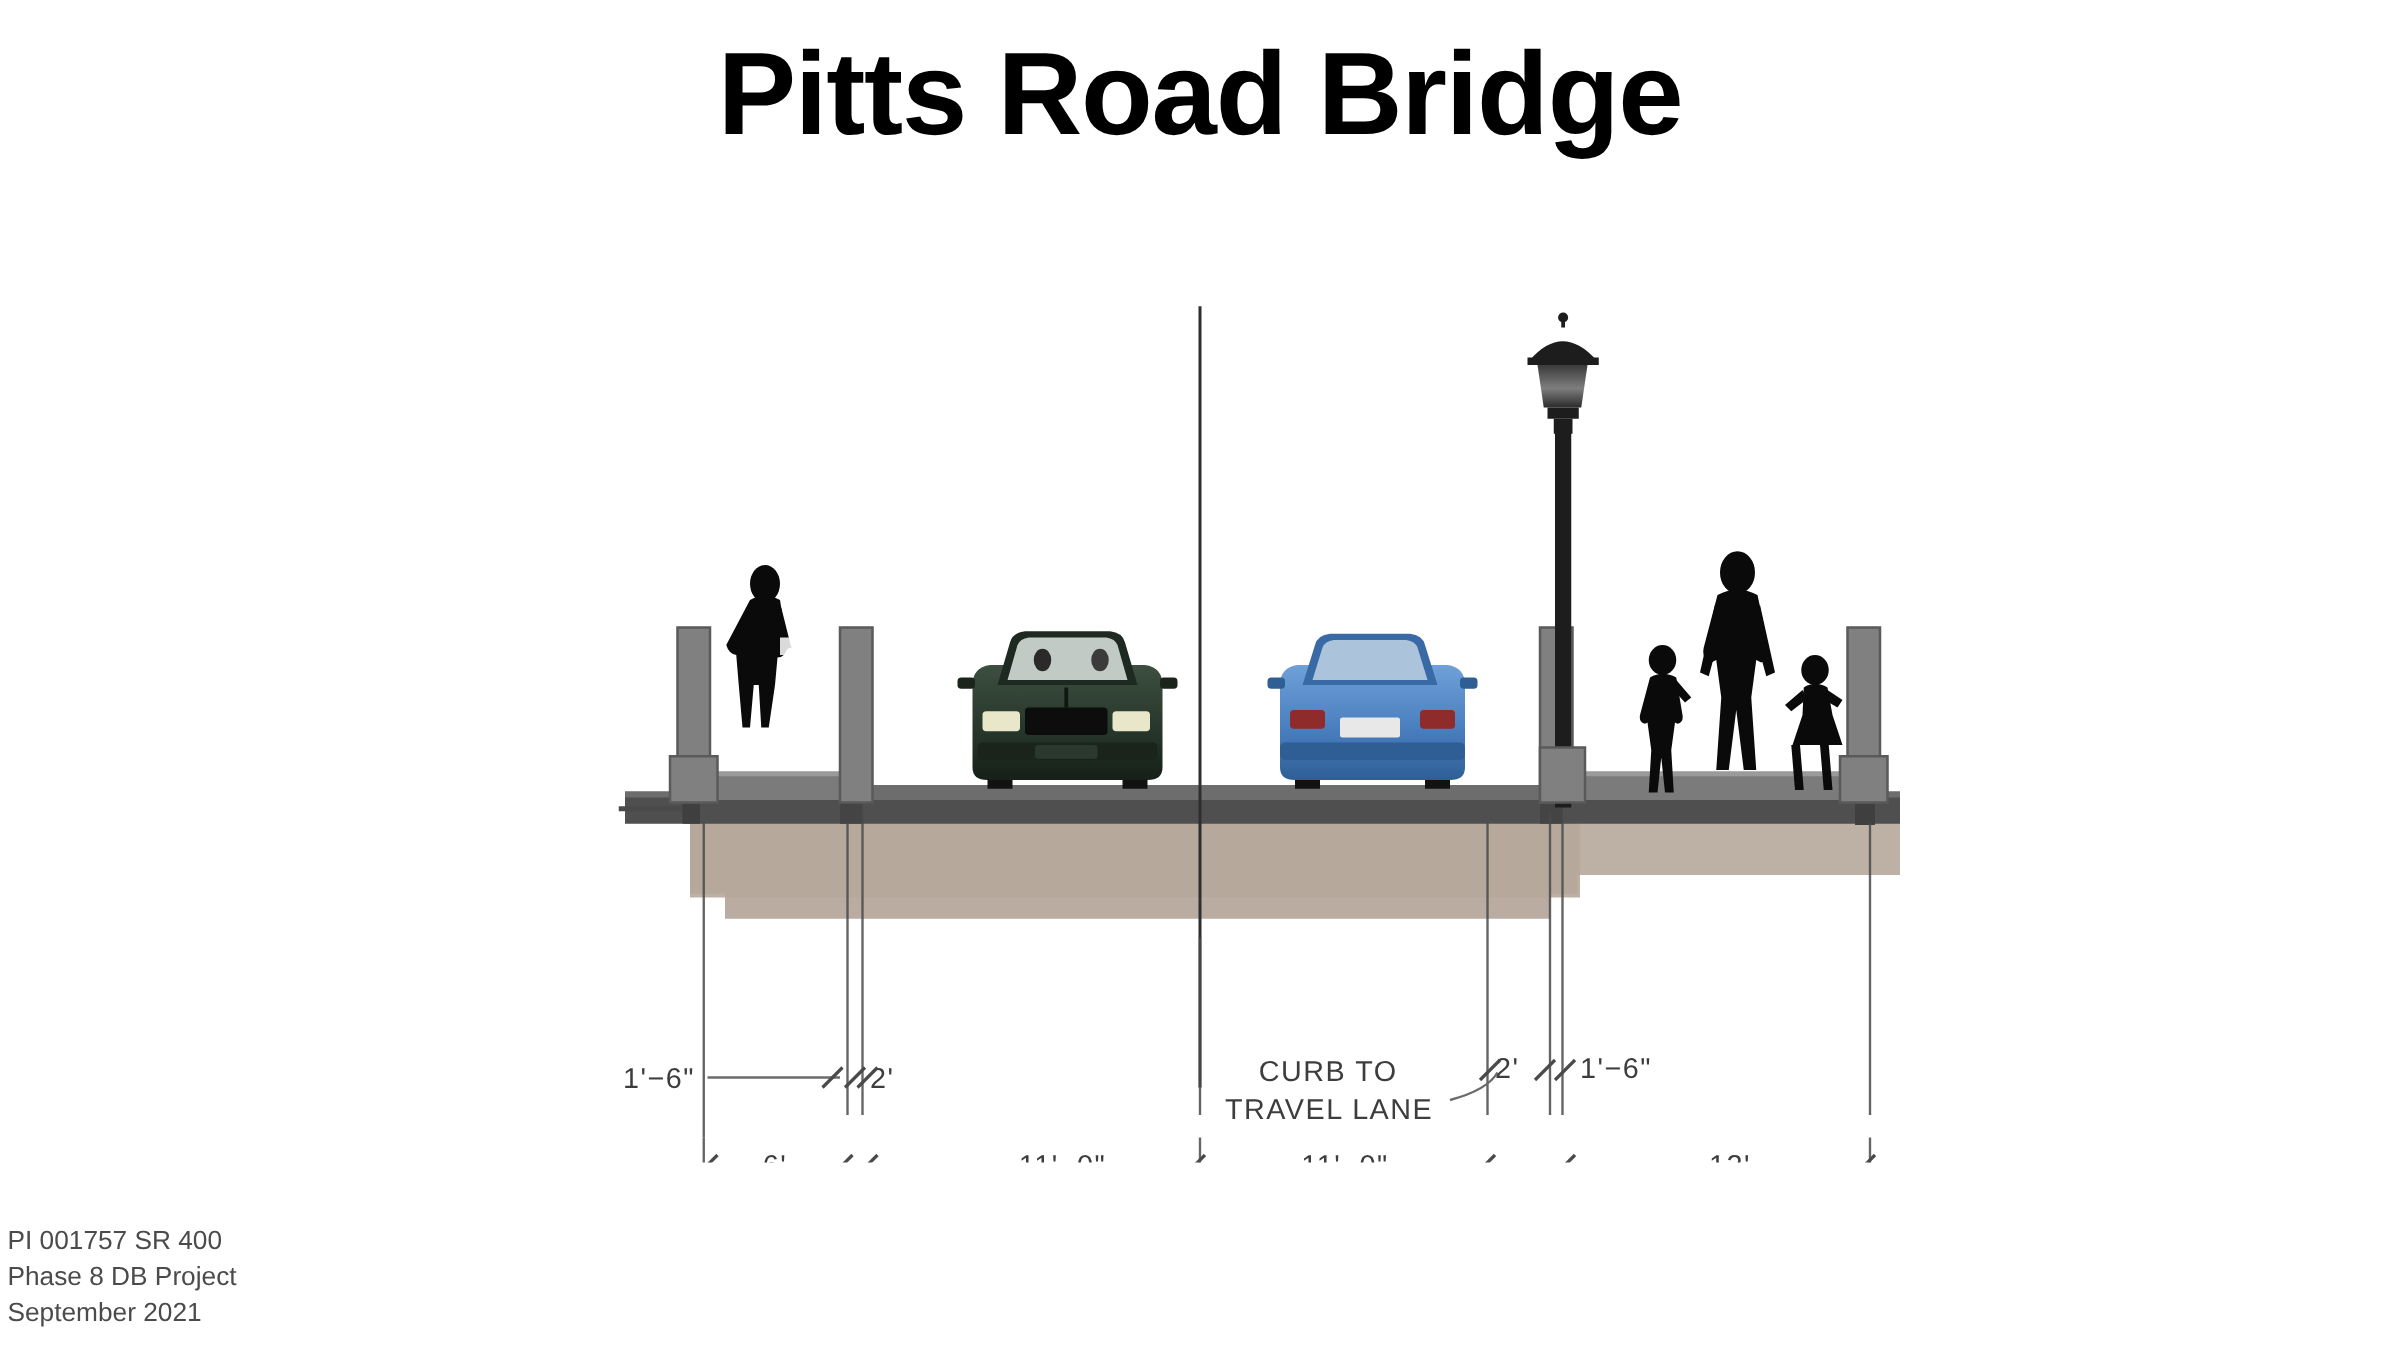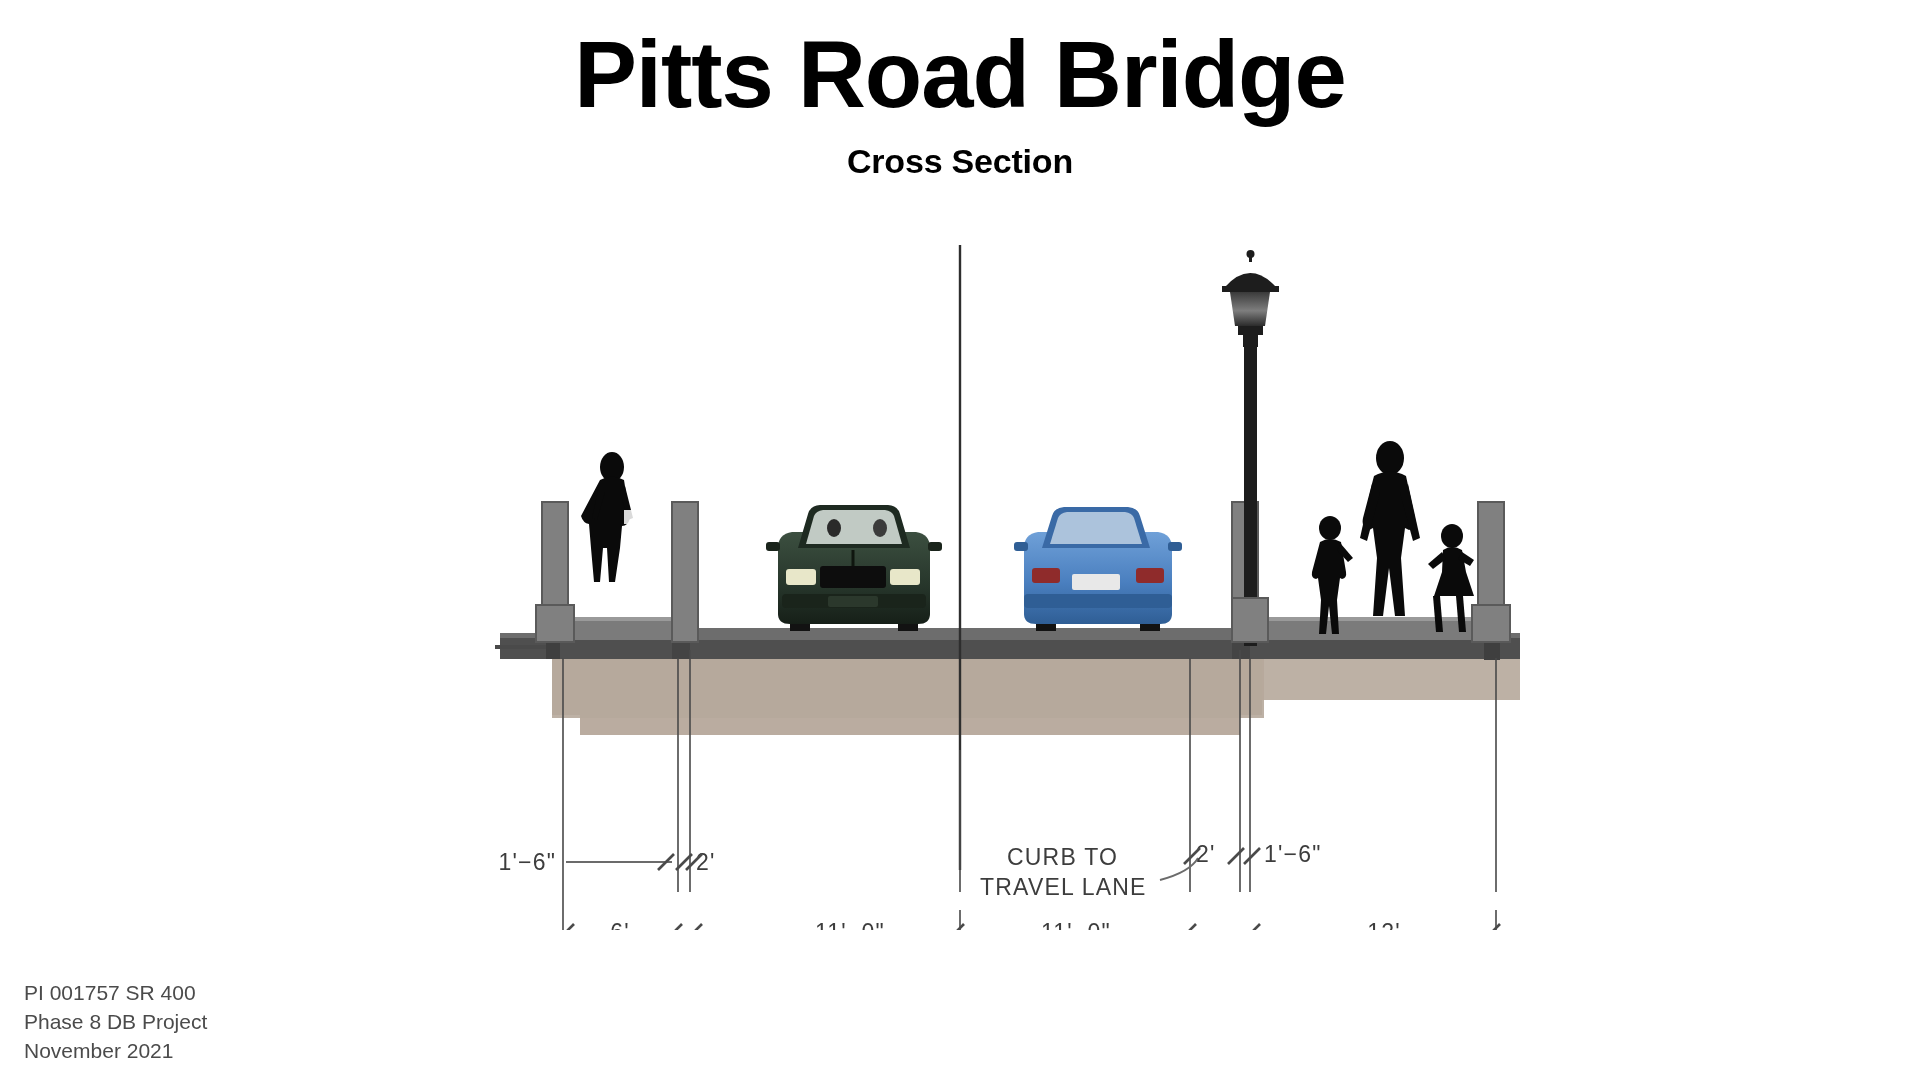--- a/index.html
+++ b/index.html
@@ -18,21 +18,21 @@
     letter-spacing:-1px;color:#000;margin:0;
   }
   .sub-title{
     font-family:"Liberation Sans",sans-serif;
     font-weight:bold;font-size:34px;line-height:1.0;
     color:#000;margin:22px 0 0 0;letter-spacing:-0.2px;
   }
 
   
   .footer{
-    position:absolute;left:24px;bottom:14px;
+    position:absolute;left:6px;bottom:14px;
     font-size:21px;line-height:1.38;color:#4b4b4b;
     font-family:"Liberation Sans",sans-serif;
   }
   .footer div{white-space:nowrap;}
 
   
   .drawing{position:absolute;left:0;top:150px;width:1920px;height:780px;}
   .drawing svg{display:block;}
 
   .dimtxt{
@@ -44,21 +44,20 @@
     font-size:30px;fill:#3d3d3d;
   }
 </style>
 </head>
 <body>
 
 <div id="stage">
 
   <div class="title-block">
     <h1 class="main-title">Pitts Road Bridge</h1>
-    <h2 class="sub-title">Cross Section</h2>
   </div>
 
   <div class="drawing">
     <svg width="1920" height="780" viewBox="0 0 1920 780" xmlns="http://www.w3.org/2000/svg">
 
       <defs>
 
         <g id="tick">
           <line x1="-8" y1="8" x2="8" y2="-8" stroke="#4a4a4a" stroke-width="2.6"></line>
         </g>
@@ -306,16 +305,16 @@
 
         <text class="cl-sym" x="948" y="858" text-anchor="start">℄</text>
       </g>
 
     </svg>
   </div>
 
   <div class="footer">
     <div>PI 001757 SR 400</div>
     <div>Phase 8 DB Project</div>
-    <div>November 2021</div>
+    <div>September 2021</div>
   </div>
 
 </div>
 
 </body></html>

